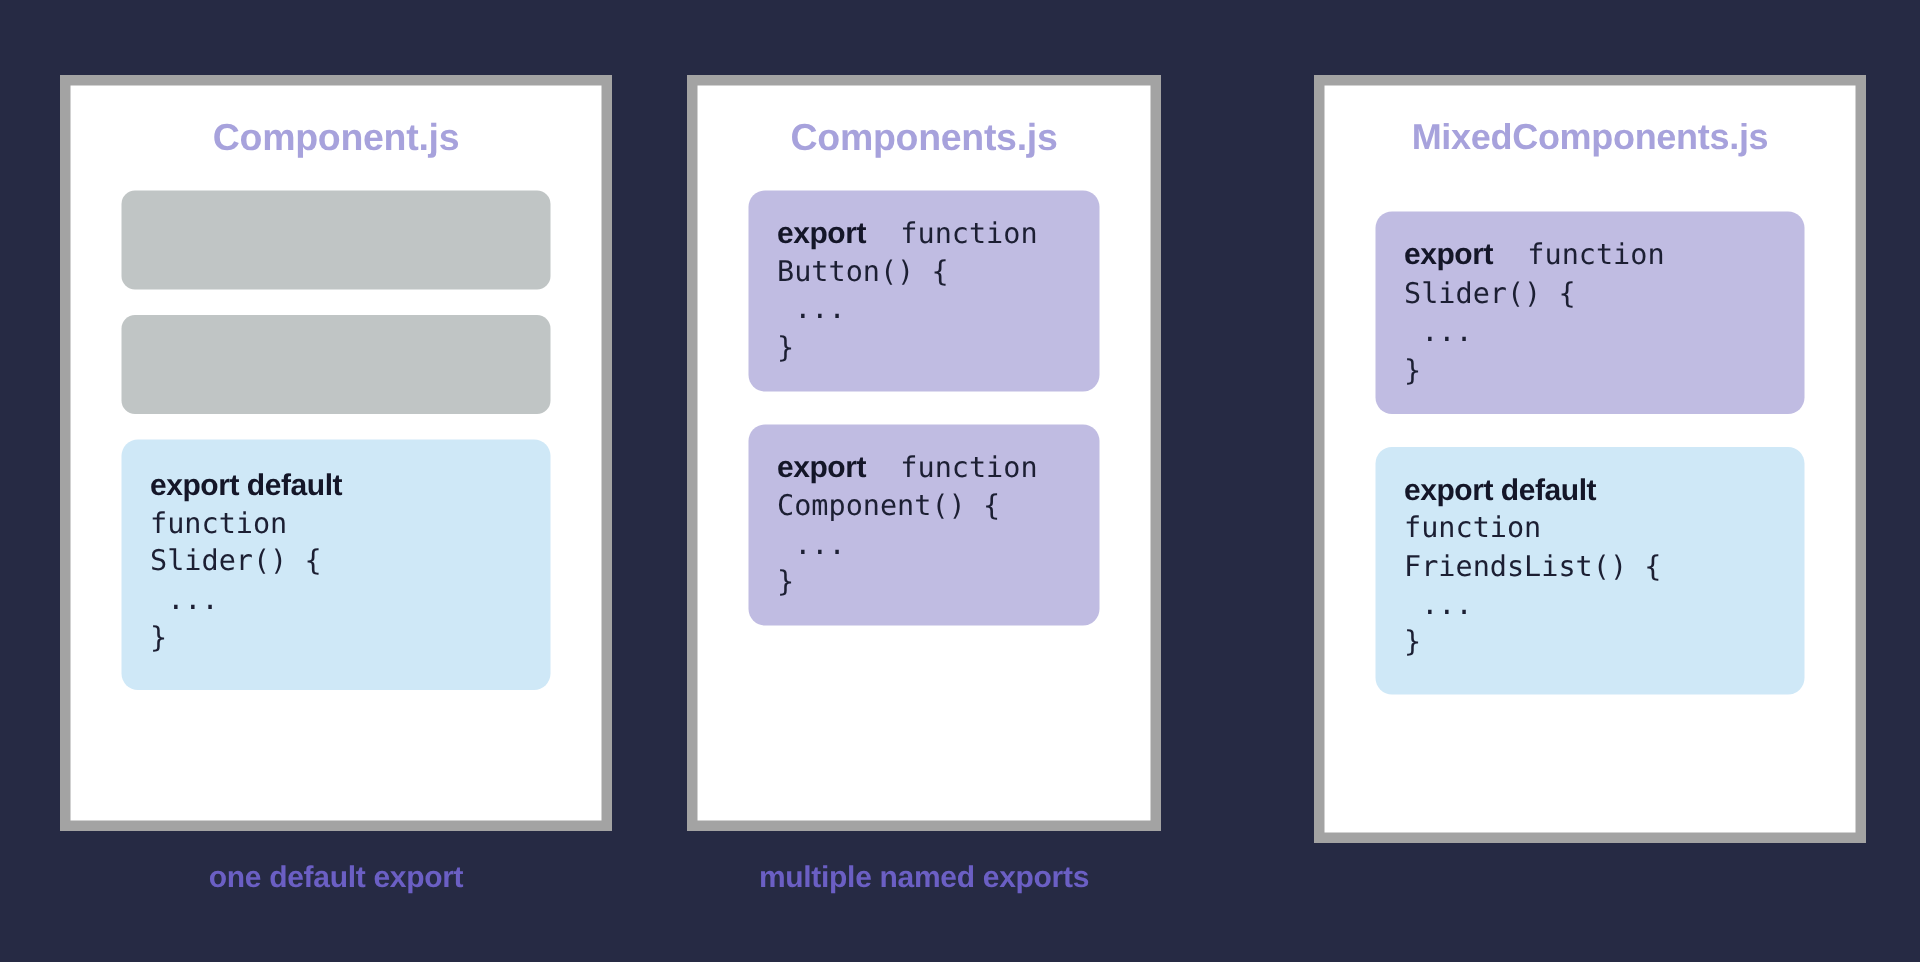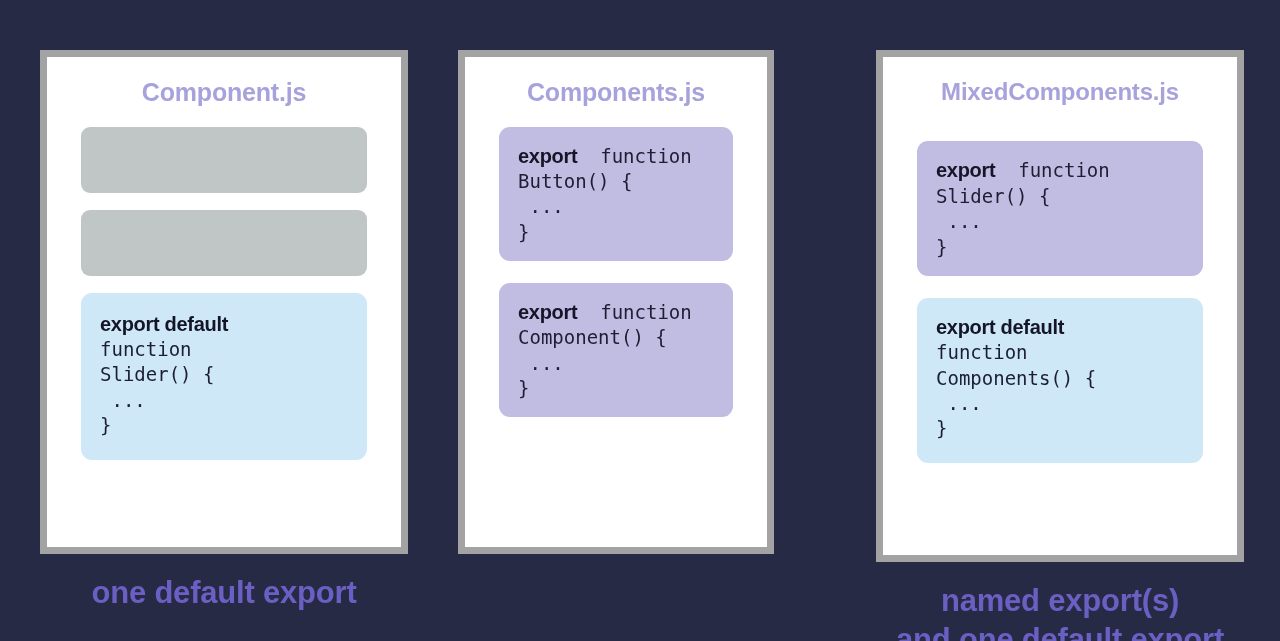--- a/index.html
+++ b/index.html
@@ -97,21 +97,21 @@
   }
 
   
   .card-1 .code-blue { margin-top: 0px; padding-top: 18px; padding-bottom: 22px; }
   .card-3 .code-blue { padding-bottom: 22px; }
 
   
   .caption {
     margin-top: 19px;
     text-align: center;
-    font-size: 31px;
+    font-size: 20px;
     font-weight: bold;
     color: #6b5fc4;
     line-height: 1.26;
     letter-spacing: -0.2px;
     white-space: pre-line;
   }
 </style>
 </head>
 <body>
 
@@ -146,38 +146,37 @@
           <div class="code-line">}</div>
         </div>
         <div class="code-block code-lavender">
           <div class="code-line"><span class="kw">export</span><span>  function</span></div>
           <div class="code-line">Component() {</div>
           <div class="code-line"> ...</div>
           <div class="code-line">}</div>
         </div>
       </div>
     </div>
+    <div class="caption">multiple named exports</div>
   </div>
 
   <div class="column col-3">
     <div class="card card-3">
       <div class="card-title">MixedComponents.js</div>
       <div class="blocks">
         <div class="code-block code-lavender">
           <div class="code-line"><span class="kw">export</span><span>  function</span></div>
           <div class="code-line">Slider() {</div>
           <div class="code-line"> ...</div>
           <div class="code-line">}</div>
         </div>
         <div class="code-block code-blue">
           <div class="code-line"><span class="kw">export default</span></div>
           <div class="code-line">function</div>
-          <div class="code-line">Components() {</div>
+          <div class="code-line">FriendsList() {</div>
           <div class="code-line"> ...</div>
           <div class="code-line">}</div>
         </div>
       </div>
     </div>
-    <div class="caption">named export(s)
-and one default export</div>
   </div>
 
 </div>
 
 </body></html>

